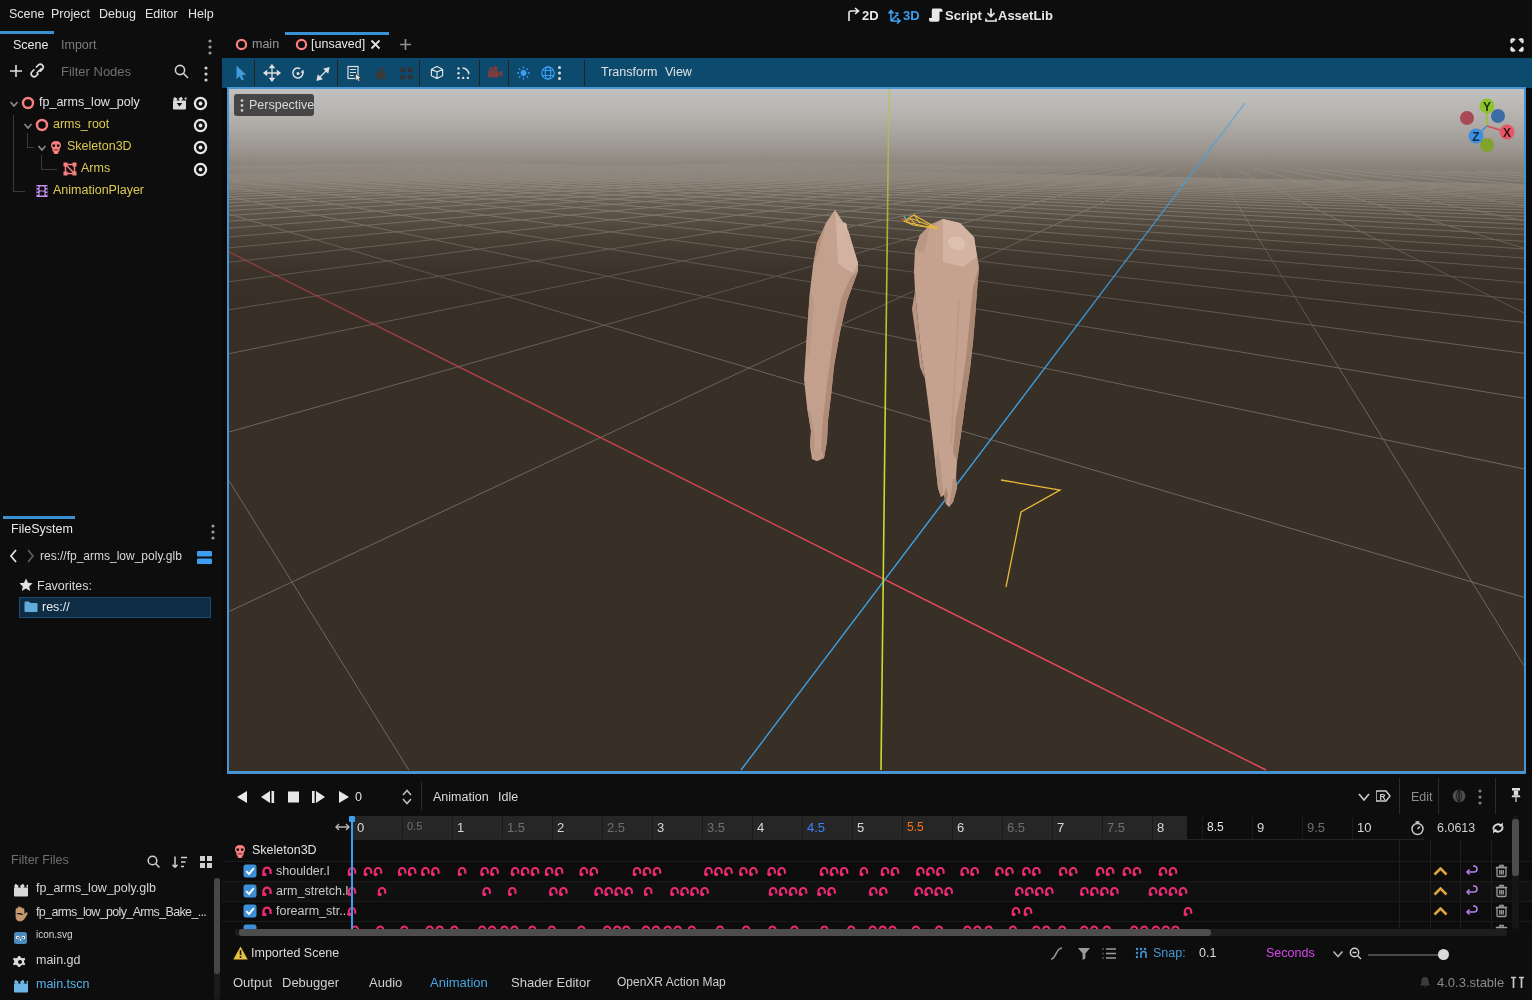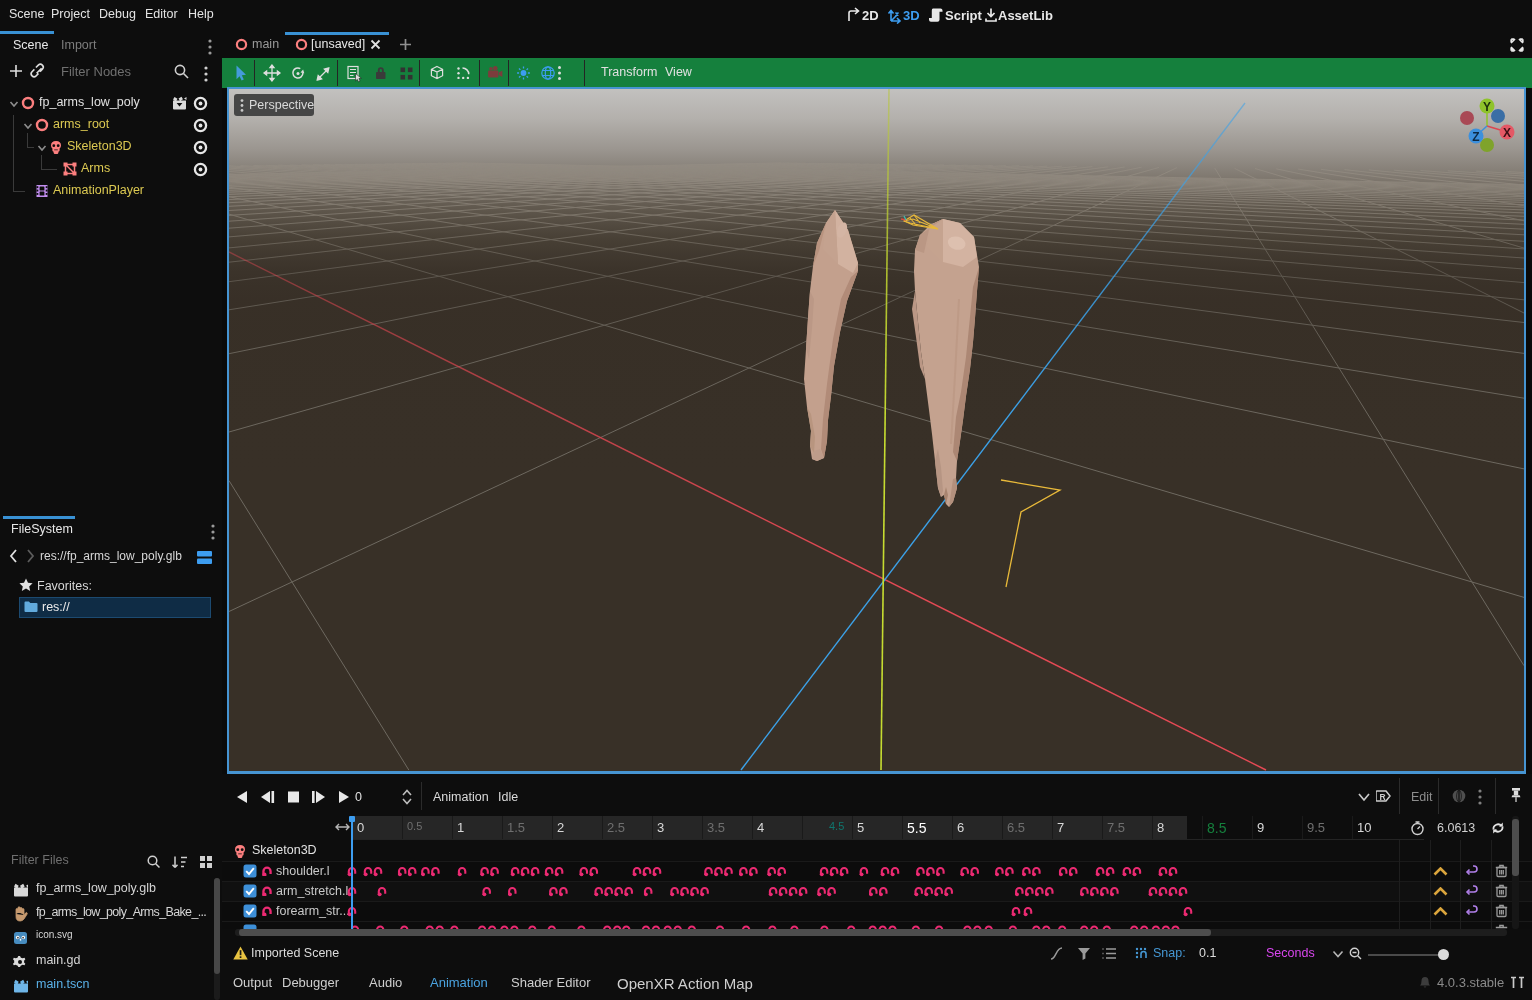--- a/index.html
+++ b/index.html
@@ -235,21 +235,21 @@
     </svg>
 <svg class="abs" style="left:1288px;top:8px" width="14" height="14" viewBox="0 0 14 14">
       <g stroke="#e8e8e8" stroke-width="1.7" fill="none">
       <path d="M1 5 L5 1 M1.2 1.2 h3 M1.2 1.2 v3"></path>
       <path d="M13 5 L9 1 M12.8 1.2 h-3 M12.8 1.2 v3"></path>
       <path d="M1 9 L5 13 M1.2 12.8 h3 M1.2 12.8 v-3"></path>
       <path d="M13 9 L9 13 M12.8 12.8 h-3 M12.8 12.8 v-3"></path>
       </g>
     </svg>
 </div>
-<div class="abs" style="left:222px;top:58px;width:1310px;height:30px;background:#15803d">
+<div class="abs" style="left:222px;top:58px;width:1310px;height:30px;background:#0c4a6e">
 <svg class="abs" style="left:0;top:5px" width="560" height="20" viewBox="0 0 560 20">
      <path d="M14.5 2.5 L14.5 16.2 L17.6 13.2 L19.6 17.6 L21.8 16.6 L19.8 12.3 L24 11.8 Z" fill="#459bda"></path>
      <g stroke="#dedede" stroke-width="1.3" fill="#dedede">
       <path d="M50 4 v12 M44 10 h12" fill="none"></path>
       <path d="M50 2 l-2 2.6 h4z M50 18 l-2 -2.6 h4z M42 10 l2.6 -2 v4z M58 10 l-2.6 -2 v4z"></path>
      </g>
      <g stroke="#dedede" stroke-width="1.5" fill="none">
       <path d="M78.3 5.6 a5 5 0 1 0 2.6 4.4"></path>
      </g>
      <path d="M82.3 10.3 l-3.8 -0.7 l2.6 -3 z" fill="#dedede"></path>
@@ -670,37 +670,37 @@
 <div class="abs" style="left:335px;top:46px;color:#d8d8d8;font-size:13px">2</div>
 <div class="abs" style="left:380px;top:42px;width:1px;height:23px;background:#1a1a1a"></div>
 <div class="abs" style="left:385px;top:46px;color:#6f6f6f;font-size:13px">2.5</div>
 <div class="abs" style="left:430px;top:42px;width:1px;height:23px;background:#1a1a1a"></div>
 <div class="abs" style="left:435px;top:46px;color:#d8d8d8;font-size:13px">3</div>
 <div class="abs" style="left:480px;top:42px;width:1px;height:23px;background:#1a1a1a"></div>
 <div class="abs" style="left:485px;top:46px;color:#6f6f6f;font-size:13px">3.5</div>
 <div class="abs" style="left:530px;top:42px;width:1px;height:23px;background:#1a1a1a"></div>
 <div class="abs" style="left:535px;top:46px;color:#d8d8d8;font-size:13px">4</div>
 <div class="abs" style="left:580px;top:42px;width:1px;height:23px;background:#1a1a1a"></div>
-<div class="abs" style="left:607px;top:46px;color:#0f766e;font-size:11px">4.5</div>
+<div class="abs" style="left:585px;top:46px;color:#3b82f6;font-size:13px">4.5</div>
 <div class="abs" style="left:630px;top:42px;width:1px;height:23px;background:#1a1a1a"></div>
 <div class="abs" style="left:635px;top:46px;color:#d8d8d8;font-size:13px">5</div>
 <div class="abs" style="left:680px;top:42px;width:1px;height:23px;background:#1a1a1a"></div>
-<div class="abs" style="left:685px;top:46px;color:#ffffff;font-size:14px">5.5</div>
+<div class="abs" style="left:685px;top:46px;color:#f97316;font-size:12px">5.5</div>
 <div class="abs" style="left:730px;top:42px;width:1px;height:23px;background:#1a1a1a"></div>
 <div class="abs" style="left:735px;top:46px;color:#d8d8d8;font-size:13px">6</div>
 <div class="abs" style="left:780px;top:42px;width:1px;height:23px;background:#1a1a1a"></div>
 <div class="abs" style="left:785px;top:46px;color:#6f6f6f;font-size:13px">6.5</div>
 <div class="abs" style="left:830px;top:42px;width:1px;height:23px;background:#1a1a1a"></div>
 <div class="abs" style="left:835px;top:46px;color:#d8d8d8;font-size:13px">7</div>
 <div class="abs" style="left:880px;top:42px;width:1px;height:23px;background:#1a1a1a"></div>
 <div class="abs" style="left:885px;top:46px;color:#6f6f6f;font-size:13px">7.5</div>
 <div class="abs" style="left:930px;top:42px;width:1px;height:23px;background:#1a1a1a"></div>
 <div class="abs" style="left:935px;top:46px;color:#d8d8d8;font-size:13px">8</div>
 <div class="abs" style="left:980px;top:42px;width:1px;height:23px;background:#1a1a1a"></div>
-<div class="abs" style="left:985px;top:46px;color:#15803d;font-size:14px">8.5</div>
+<div class="abs" style="left:985px;top:46px;color:#e5e5e5;font-size:12px">8.5</div>
 <div class="abs" style="left:1030px;top:42px;width:1px;height:23px;background:#1a1a1a"></div>
 <div class="abs" style="left:1035px;top:46px;color:#d8d8d8;font-size:13px">9</div>
 <div class="abs" style="left:1080px;top:42px;width:1px;height:23px;background:#1a1a1a"></div>
 <div class="abs" style="left:1085px;top:46px;color:#6f6f6f;font-size:13px">9.5</div>
 <div class="abs" style="left:1130px;top:42px;width:1px;height:23px;background:#1a1a1a"></div>
 <div class="abs" style="left:1135px;top:46px;color:#d8d8d8;font-size:13px">10</div>
 <svg class="abs" style="left:113px;top:48px" width="15" height="10" viewBox="0 0 15 10">
       <path d="M1 5 h13 M4 2 L1 5 L4 8 M11 2 L14 5 L11 8" stroke="#b5b5b5" stroke-width="1.4" fill="none"></path>
     </svg>
 <svg class="abs" style="left:1188px;top:47px" width="15" height="15" viewBox="0 0 15 15">
@@ -1003,21 +1003,21 @@
     </svg>
 <div class="abs" style="left:1146px;top:180px;width:80px;height:2px;background:#4a4a4a"></div>
 <div class="abs" style="left:1216px;top:175px;width:11px;height:11px;background:#dadada;border-radius:50%"></div>
 </div>
 <div class="abs" style="left:222px;top:968px;width:1310px;height:32px;background:#0d0d0d">
 <div class="abs" style="left:11px;top:7px;color:#cfcfcf;font-size:13px;white-space:nowrap">Output</div>
 <div class="abs" style="left:60px;top:7px;color:#cfcfcf;font-size:13px;white-space:nowrap">Debugger</div>
 <div class="abs" style="left:147px;top:7px;color:#cfcfcf;font-size:13px;white-space:nowrap">Audio</div>
 <div class="abs" style="left:208px;top:7px;color:#4aa3e0;font-size:13px;white-space:nowrap">Animation</div>
 <div class="abs" style="left:289px;top:7px;color:#cfcfcf;font-size:13px;white-space:nowrap">Shader Editor</div>
-<div class="abs" style="left:395px;top:7px;color:#cfcfcf;font-size:15px;white-space:nowrap">OpenXR Action Map</div>
+<div class="abs" style="left:395px;top:7px;color:#cfcfcf;font-size:12px;white-space:nowrap">OpenXR Action Map</div>
 <svg class="abs" style="left:1196px;top:8px" width="14" height="14" viewBox="0 0 14 14">
       <path d="M7 1 q3.5 0 3.5 4 q0 3 1.5 4.5 h-10 q1.5 -1.5 1.5 -4.5 q0 -4 3.5 -4z M5.6 10.5 a1.5 1.5 0 0 0 2.8 0z" fill="#3c3c3c"></path>
     </svg>
 <div class="abs" style="left:1215px;top:7px;color:#8a8a8a;font-size:13px">4.0.3.stable</div>
 <svg class="abs" style="left:1288px;top:8px" width="15" height="13" viewBox="0 0 15 13">
       <g stroke="#c9c9c9" stroke-width="1.7" fill="none">
         <path d="M1 1.5 h5 M3.5 1.5 V12 M9 1.5 h5 M11.5 1.5 V12"></path>
       </g>
     </svg>
 </div>

